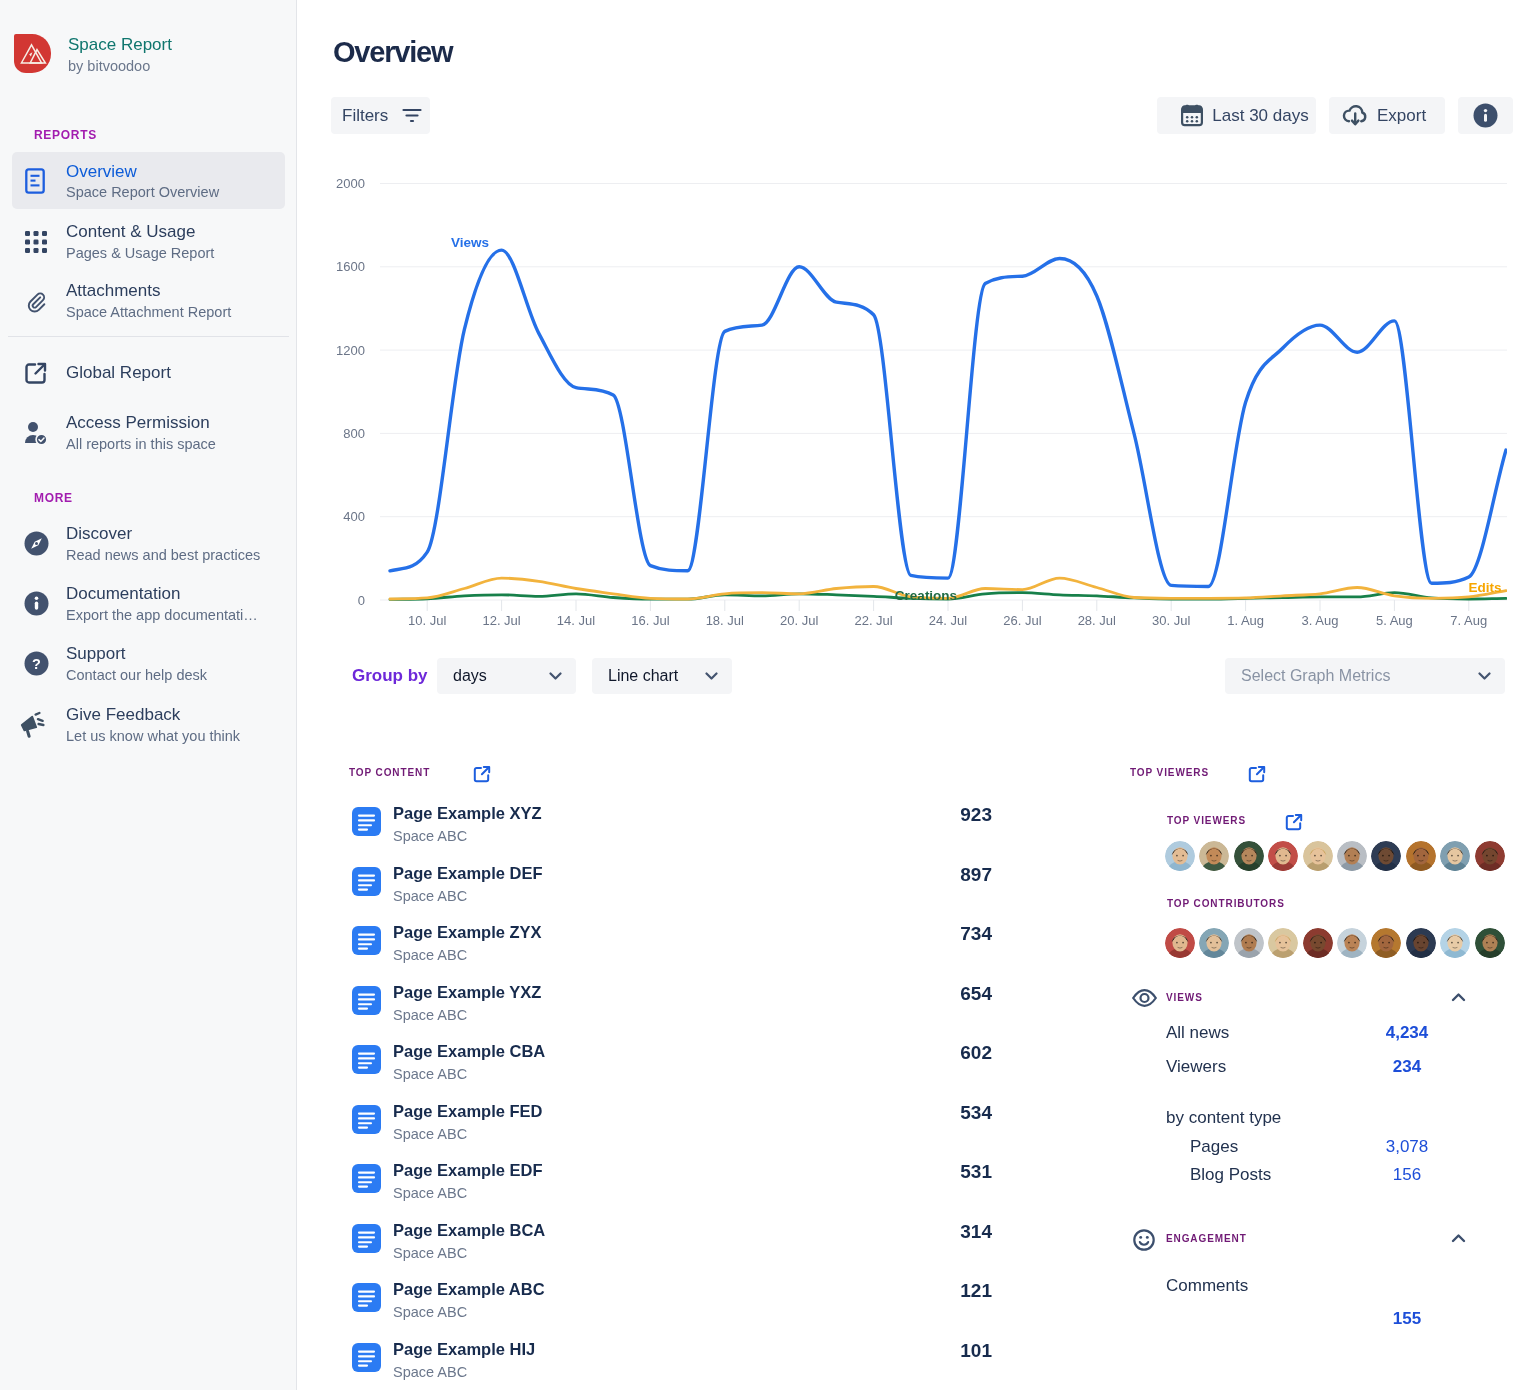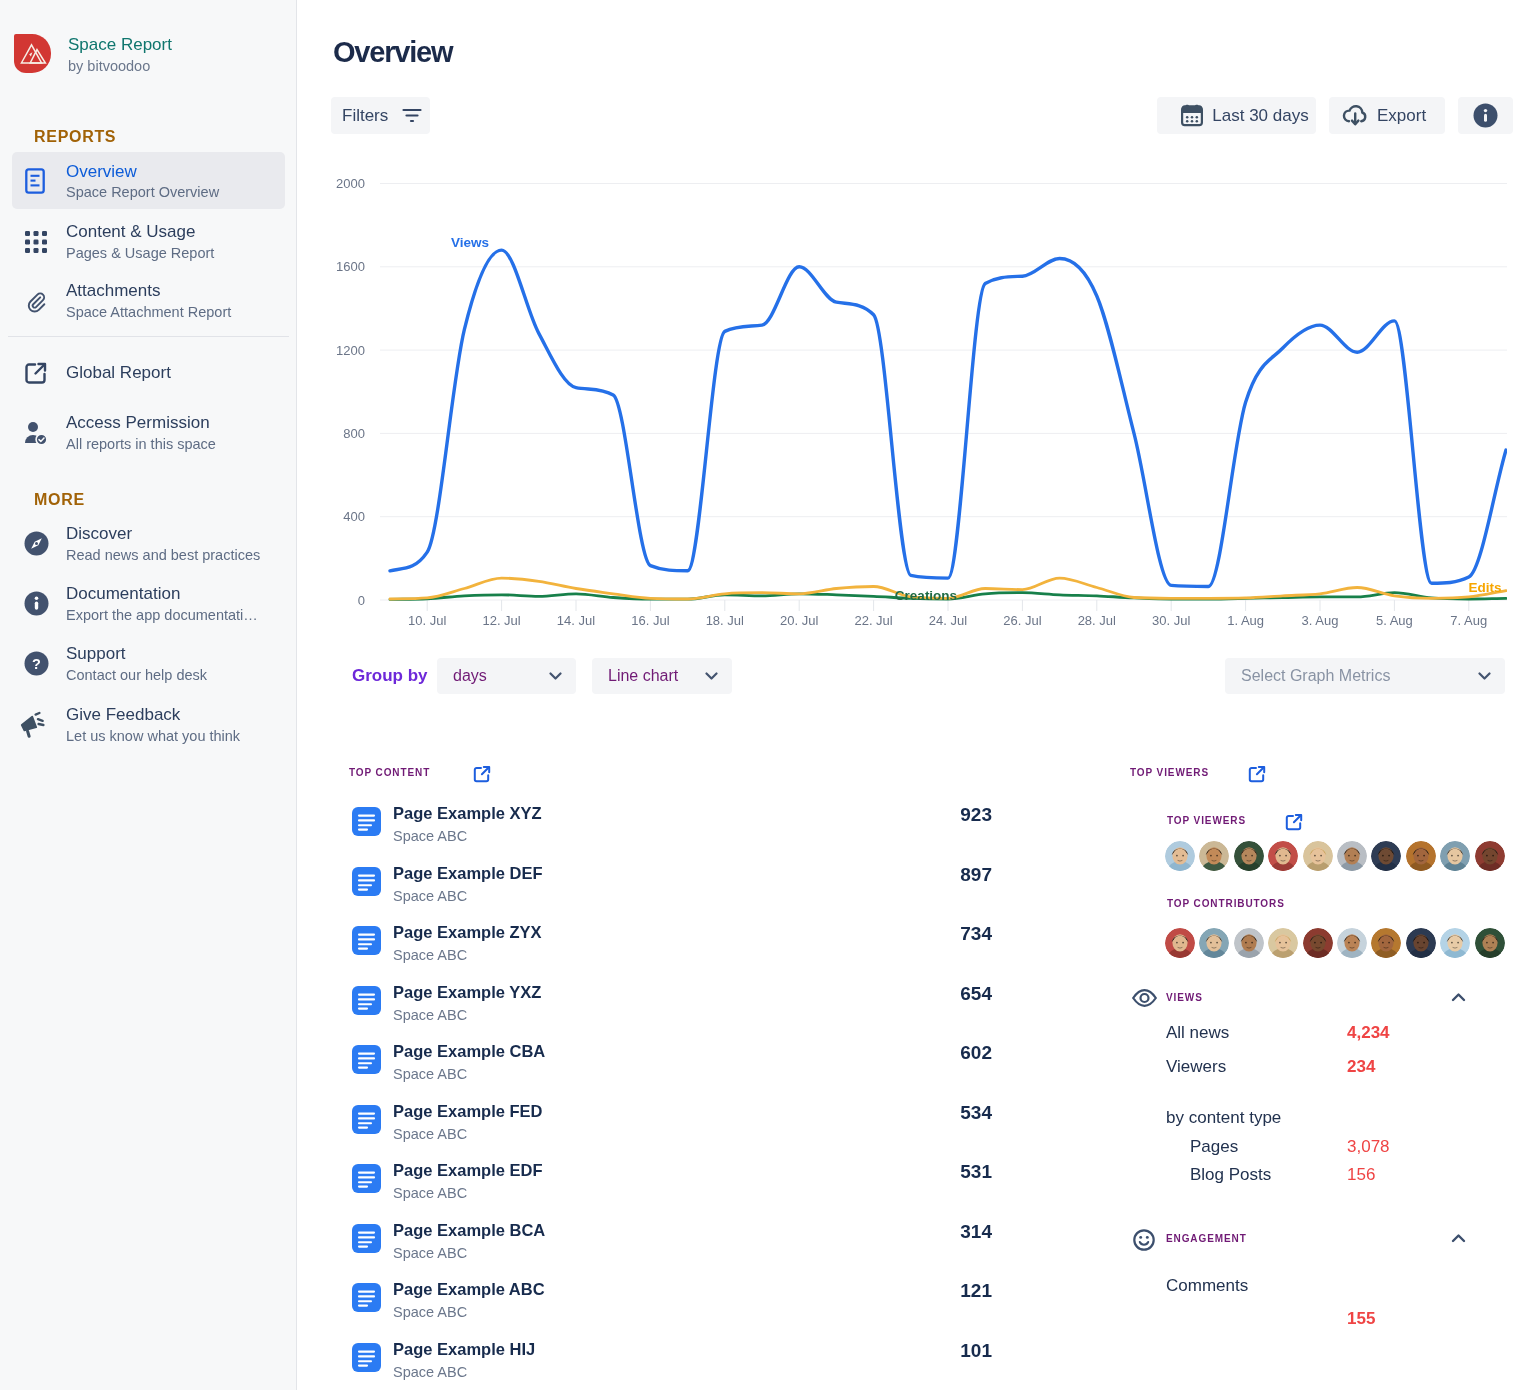--- a/index.html
+++ b/index.html
@@ -3,38 +3,38 @@
 <meta charset="utf-8">
 <style>
 * { margin:0; padding:0; box-sizing:border-box; }
 html,body { width:1536px; height:1390px; background:#fff; font-family:"Liberation Sans", sans-serif; overflow:hidden; }
 .abs { position:absolute; }
 
 .sidebar { position:absolute; left:0; top:0; width:297px; height:1390px; background:#F7F8F9; border-right:1px solid #E3E5E9; }
 .logo { position:absolute; left:14px; top:34px; width:37px; height:39px; background:#D23733; border-radius:2px 19px 19px 12px; }
 .apptitle { position:absolute; left:68px; top:35px; font-size:17px; font-weight:400; color:#0f766e; }
 .appsub { position:absolute; left:68px; top:58px; font-size:14.5px; color:#6B778C; }
-.navlabel { position:absolute; left:20px; font-size:16px; font-weight:700; color:#a16207; letter-spacing:.7px;padding-left:14px; }
+.navlabel { position:absolute; left:20px; font-size:12px; font-weight:700; color:#a21caf; letter-spacing:.7px;padding-left:14px; }
 .navsel { position:absolute; left:12px; top:152px; width:273px; height:57px; background:#E9EAEE; border-radius:5px; }
 .nav-t { position:absolute; font-size:17px; font-weight:400; color:#2C3E5D; }
 .nav-s { position:absolute; font-size:14.5px; color:#5E6C84; }
 .divider { position:absolute; left:8px; width:281px; height:1px; background:#E1E3E8; }
 
 .h1 { position:absolute; left:333px; top:36px; font-size:29px; font-weight:700; color:#1C2B4A; letter-spacing:-1.2px;}
 .btn { position:absolute; background:#F4F5F7; border-radius:4px; height:37px; display:flex; align-items:center; justify-content:center; gap:9px; font-size:17px; color:#344563; }
 
-.sel { position:absolute; background:#F4F5F7; border-radius:4px; height:36px; display:flex; align-items:center; font-size:16px; color:#701a75; }
+.sel { position:absolute; background:#F4F5F7; border-radius:4px; height:36px; display:flex; align-items:center; font-size:16px; color:#0f172a; }
 
 .sechead { position:absolute; font-size:10px; font-weight:700; color:#701a75; letter-spacing:.9px; }
 .item-t { position:absolute; font-size:16.5px; font-weight:700; color:#172B4D; }
 .item-s { position:absolute; font-size:14.5px; color:#6B778C; }
 .item-n { position:absolute; font-size:19px; font-weight:700; color:#172B4D; width:140px; text-align:right; }
 .pageicon { position:absolute; width:29px; height:29px; background:#2B7BF3; border-radius:6px; }
 .rlabel { position:absolute; font-size:17px; color:#22324F; }
-.rval { position:absolute; font-size:17px; color:#ef4444; width:120px; text-align:left; }
+.rval { position:absolute; font-size:17px; color:#1d4ed8; width:120px; text-align:center; }
 .b { font-weight:700; }
 .avrow { position:absolute; display:flex; gap:4.4px; }
 .av { width:30px; height:30px; border-radius:50%; overflow:hidden; }
 </style>
 </head>
 <body>
 <div class="sidebar">
   <div class="logo"></div>
   <svg class="abs" style="left:20px;top:40px" width="27" height="25" viewBox="0 0 27 25">
     <path d="M1.4 23 L11.5 4.8 L21.6 23 Z" fill="none" stroke="#F6EEE5" stroke-width="1.5"></path>

